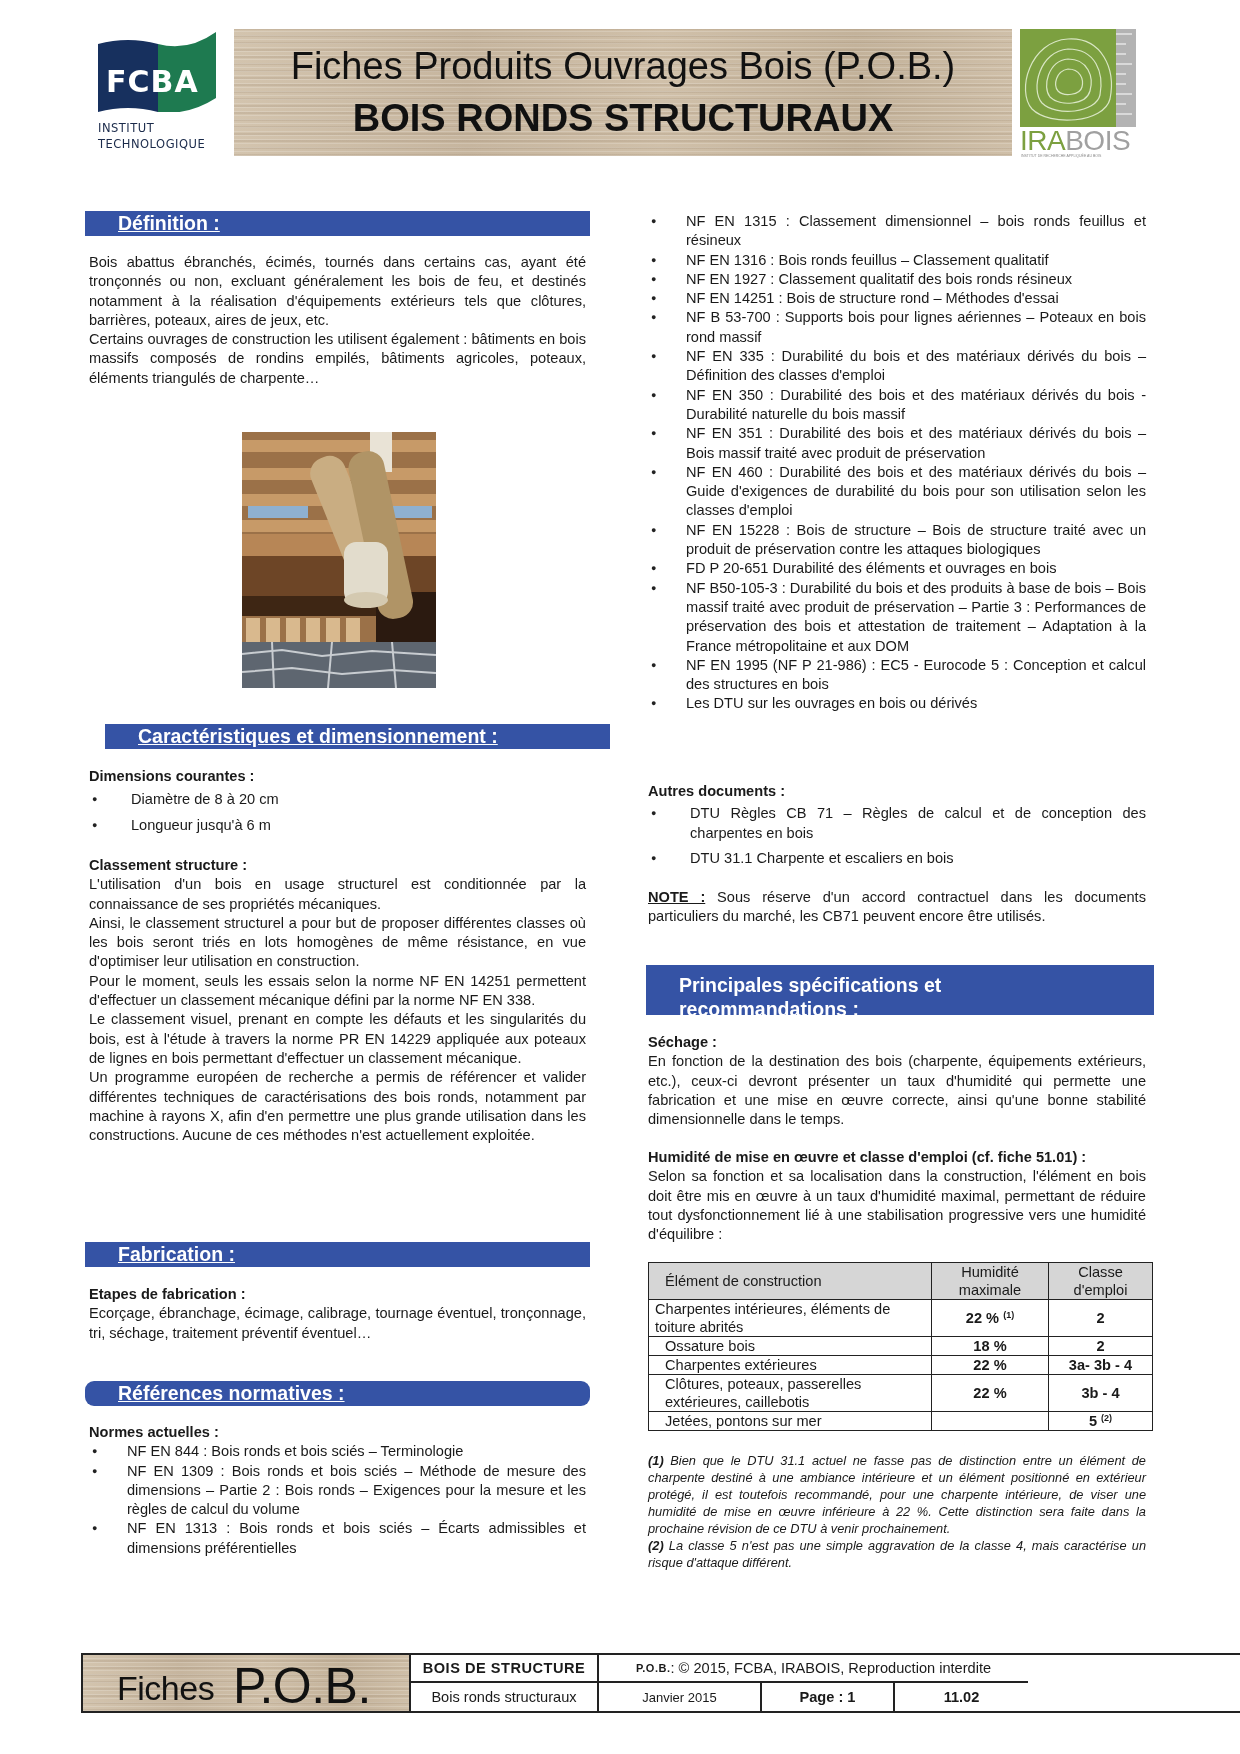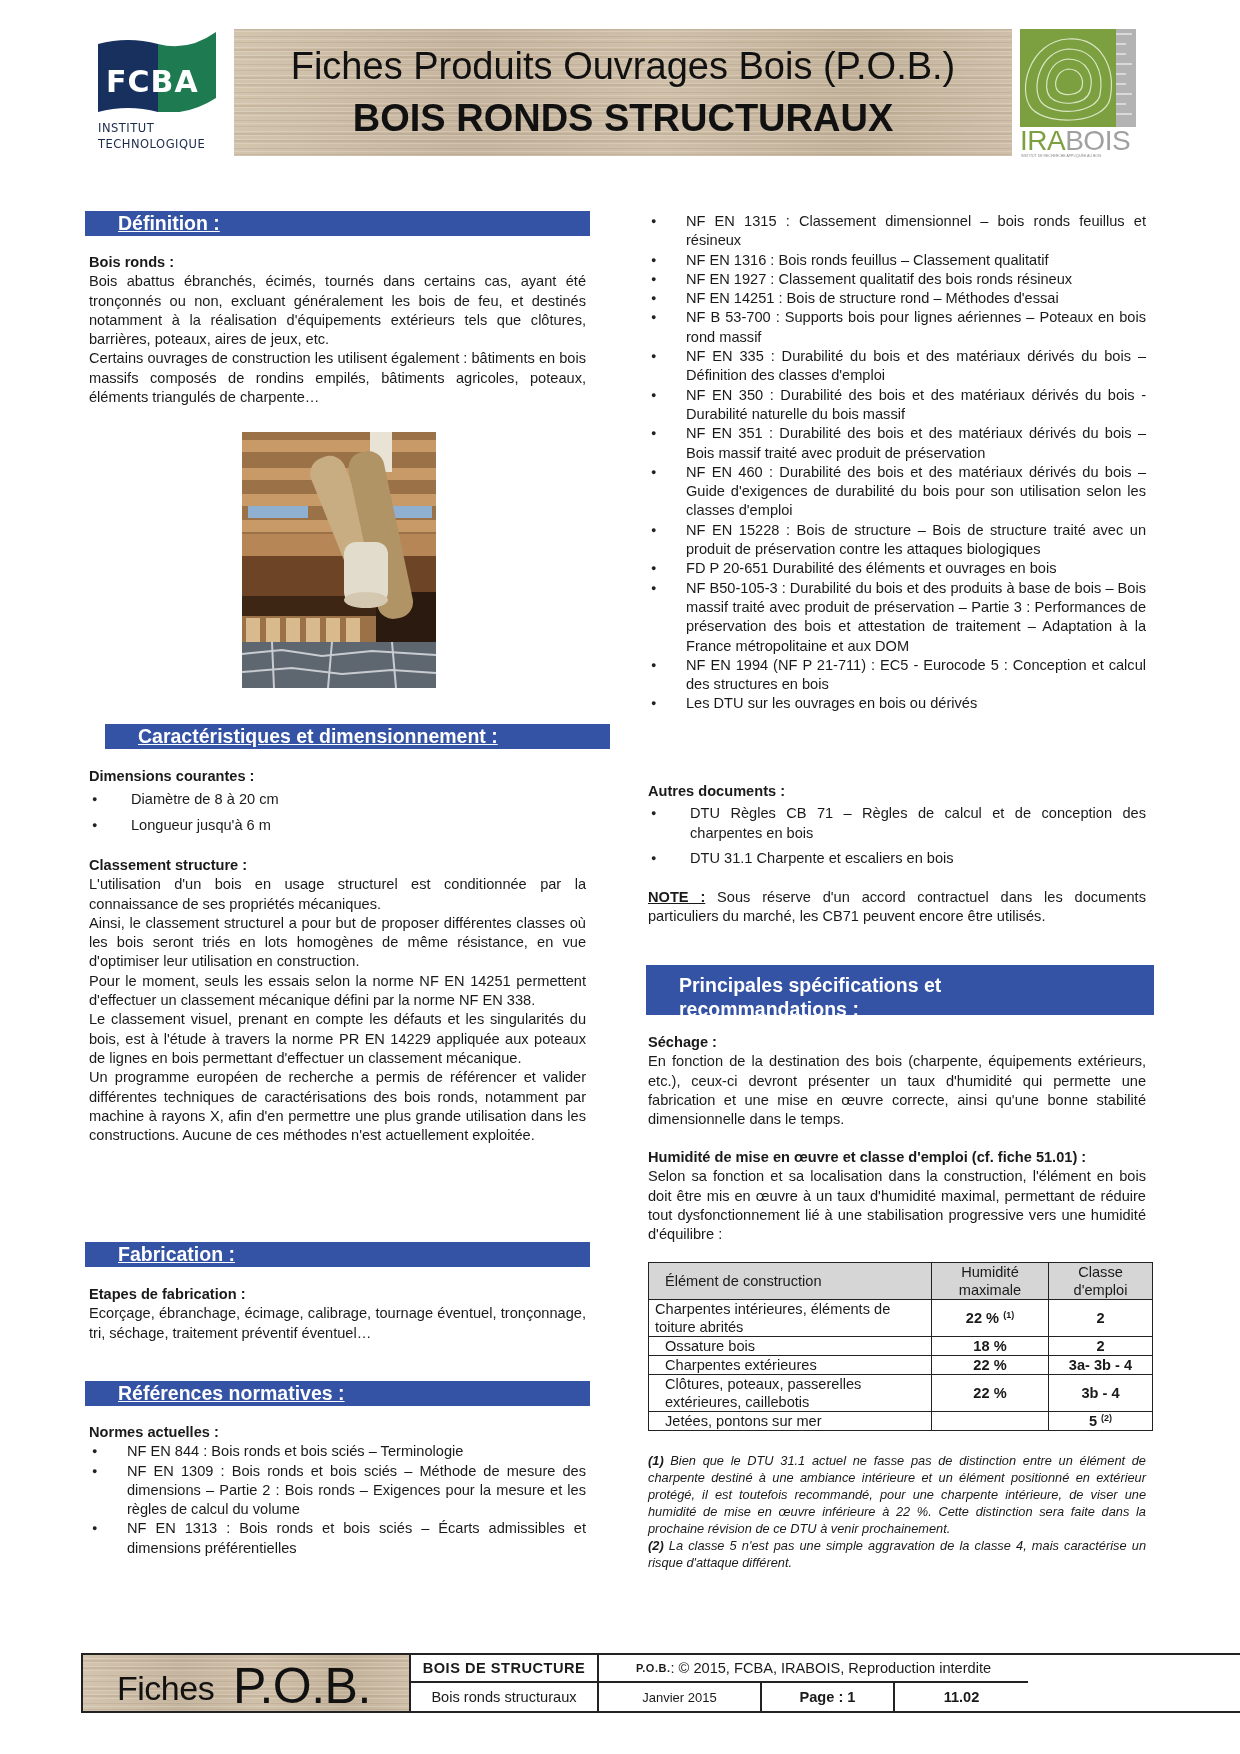--- a/index.html
+++ b/index.html
@@ -116,21 +116,20 @@
       </g>
     </svg>
   </div>
   <div class="ira-text"><span class="g">IRA</span><span class="s">BOIS</span></div>
   <div class="ira-tiny">INSTITUT DE RECHERCHE APPLIQUÉE AU BOIS</div>
 </div>
 
 <div class="abs sec-head single" style="left:85px; top:211px; width:505px;">Définition :</div>
 
 <div class="abs txt" style="left:89px; top:253px; width:497px;">
-  <div class="sub-head">Bois ronds :</div>
   <p>Bois abattus ébranchés, écimés, tournés dans certains cas, ayant été tronçonnés ou non, excluant généralement les bois de feu, et destinés notamment à la réalisation d'équipements extérieurs tels que clôtures, barrières, poteaux, aires de jeux, etc.</p>
   <p>Certains ouvrages de construction les utilisent également : bâtiments en bois massifs composés de rondins empilés, bâtiments agricoles, poteaux, éléments triangulés de charpente…</p>
 </div>
 
 <div class="abs photo" aria-label="Assemblage de bois ronds en charpente sous une toiture, sur soubassement en pierre">
   <svg viewBox="0 0 194 256" width="194" height="256">
     <rect width="194" height="256" fill="#8a6440"></rect>
     <rect x="0" y="0" width="194" height="210" fill="#9b7148"></rect>
     <g fill="#c79a68">
       <rect x="0" y="8" width="194" height="12"></rect>
@@ -193,21 +192,21 @@
   <p>Un programme européen de recherche a permis de référencer et valider différentes techniques de caractérisations des bois ronds, notamment par machine à rayons X, afin d'en permettre une plus grande utilisation dans les constructions. Aucune de ces méthodes n'est actuellement exploitée.</p>
 </div>
 
 <div class="abs sec-head single" style="left:85px; top:1242px; width:505px;">Fabrication :</div>
 
 <div class="abs txt" style="left:89px; top:1285px; width:497px;">
   <div class="sub-head">Etapes de fabrication :</div>
   <p>Ecorçage, ébranchage, écimage, calibrage, tournage éventuel, tronçonnage, tri, séchage, traitement préventif éventuel…</p>
 </div>
 
-<div class="abs sec-head single" style="left:85px; top:1381px; width:505px;">Références normatives :</div>
+<div class="abs sec-head single" style="left:85px; top:1381px; width:505px;border-radius:9px;">Références normatives :</div>
 
 <div class="abs" style="left:89px; top:1423px; width:497px;">
   <div class="sub-head">Normes actuelles :</div>
   <ul class="blist">
     <li>NF EN 844 : Bois ronds et bois sciés – Terminologie</li>
     <li>NF EN 1309 : Bois ronds et bois sciés – Méthode de mesure des dimensions – Partie 2 : Bois ronds – Exigences pour la mesure et les règles de calcul du volume</li>
     <li>NF EN 1313 : Bois ronds et bois sciés – Écarts admissibles et dimensions préférentielles</li>
   </ul>
 </div>
 
@@ -218,21 +217,21 @@
     <li>NF EN 1927 : Classement qualitatif des bois ronds résineux</li>
     <li>NF EN 14251 : Bois de structure rond – Méthodes d'essai</li>
     <li>NF B 53-700 : Supports bois pour lignes aériennes – Poteaux en bois rond massif</li>
     <li>NF EN 335 : Durabilité du bois et des matériaux dérivés du bois – Définition des classes d'emploi</li>
     <li>NF EN 350 : Durabilité des bois et des matériaux dérivés du bois - Durabilité naturelle du bois massif</li>
     <li>NF EN 351 : Durabilité des bois et des matériaux dérivés du bois – Bois massif traité avec produit de préservation</li>
     <li>NF EN 460 : Durabilité des bois et des matériaux dérivés du bois – Guide d'exigences de durabilité du bois pour son utilisation selon les classes d'emploi</li>
     <li>NF EN 15228 : Bois de structure – Bois de structure traité avec un produit de préservation contre les attaques biologiques</li>
     <li>FD P 20-651 Durabilité des éléments et ouvrages en bois</li>
     <li>NF B50-105-3 : Durabilité du bois et des produits à base de bois – Bois massif traité avec produit de préservation – Partie 3 : Performances de préservation des bois et attestation de traitement – Adaptation à la France métropolitaine et aux DOM</li>
-    <li>NF EN 1994 (NF P 21-711) : EC5 - Eurocode 5 : Conception et calcul des structures en bois</li>
+    <li>NF EN 1995 (NF P 21-986) : EC5 - Eurocode 5 : Conception et calcul des structures en bois</li>
     <li>Les DTU sur les ouvrages en bois ou dérivés</li>
   </ul>
 </div>
 
 <div class="abs" style="left:648px; top:782px; width:498px;">
   <div class="sub-head">Autres documents :</div>
   <ul class="blist spaced wide" style="margin-top:3px;">
     <li>DTU Règles CB 71 – Règles de calcul et de conception des charpentes en bois</li>
     <li>DTU 31.1 Charpente et escaliers en bois</li>
   </ul>

